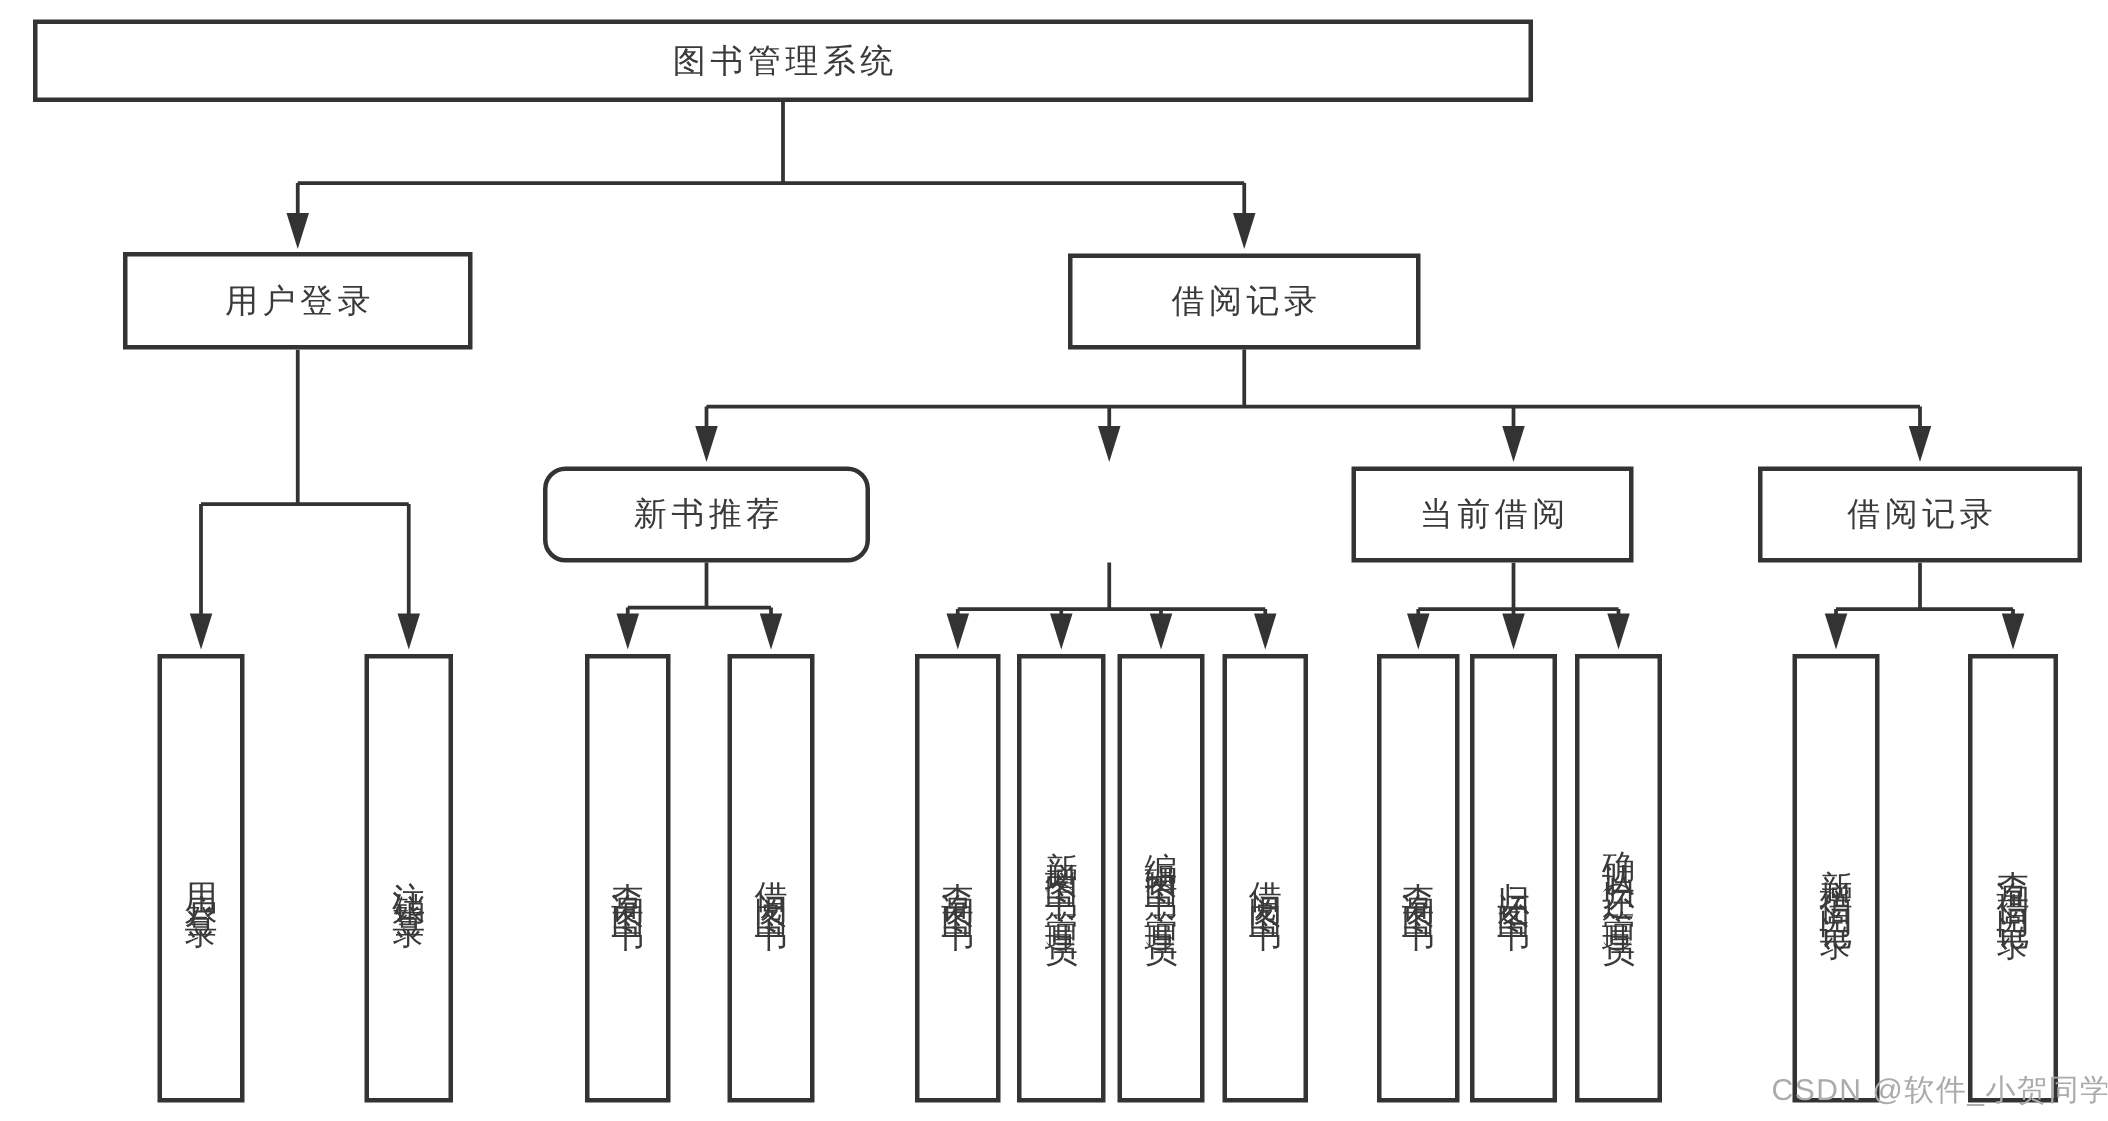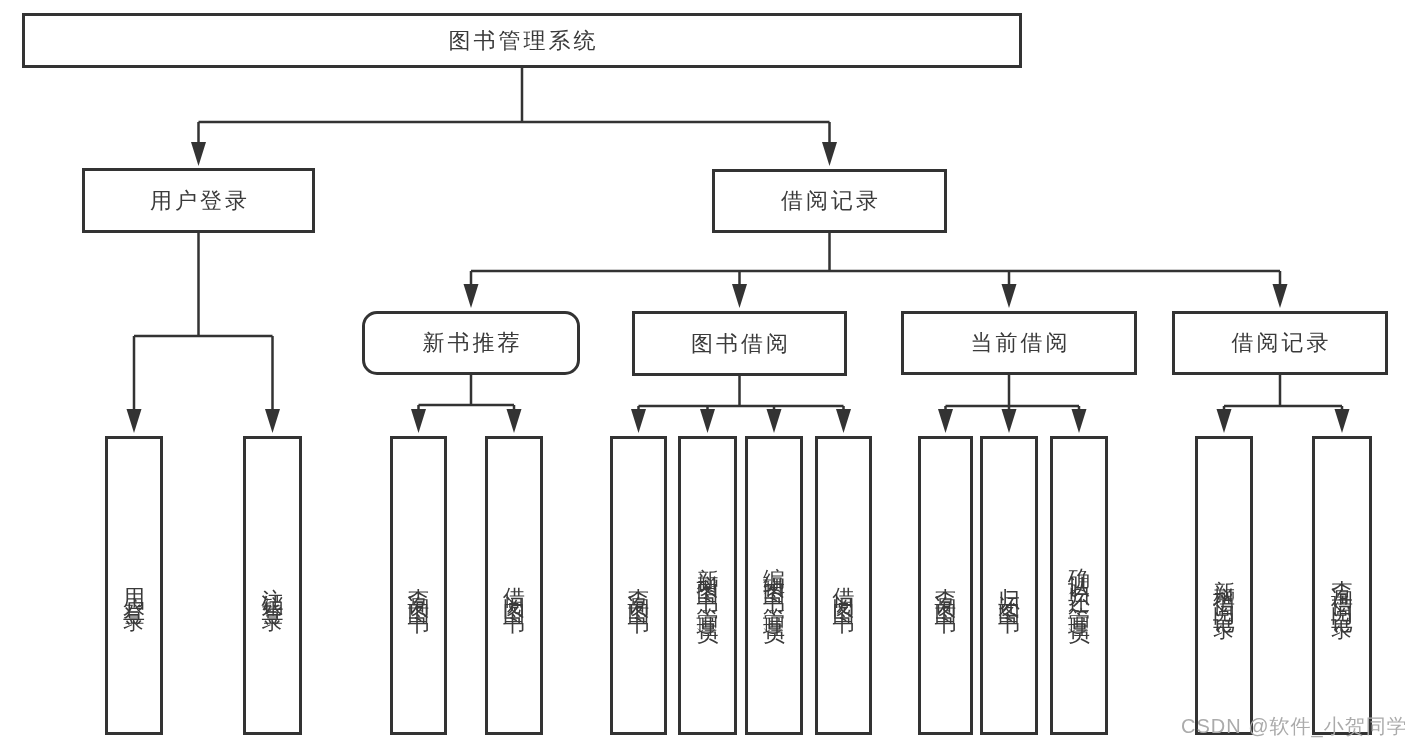--- a/index.html
+++ b/index.html
@@ -92,24 +92,21 @@
   <div class="node" style="left:82px; top:168px; width:233px; height:65px;">
     <span class="hlabel">用户登录</span>
   </div>
   <div class="node" style="left:712px; top:169px; width:235px; height:64px;">
     <span class="hlabel">借阅记录</span>
   </div>
 
   <div class="node" style="left:362px; top:311px; width:218px; height:64px;border-radius:15px;">
     <span class="hlabel">新书推荐</span>
   </div>
-  <div class="node" style="left:632px; top:311px; width:215px; height:65px;">
-    <span class="hlabel">图书借阅</span>
-  </div>
-  <div class="node" style="left:901px; top:311px; width:236px; height:64px;">
+  <div class="node" style="left:901px; top:311px; width:188px; height:64px;">
     <span class="hlabel">当前借阅</span>
   </div>
   <div class="node" style="left:1172px; top:311px; width:216px; height:64px;">
     <span class="hlabel">借阅记录</span>
   </div>
 
   <div class="node leaf" style="left:105px; top:436px; width:58px; height:299px;">
     <span class="vlabel">用户登录</span>
   </div>
   <div class="node leaf" style="left:243px; top:436px; width:59px; height:299px;">

